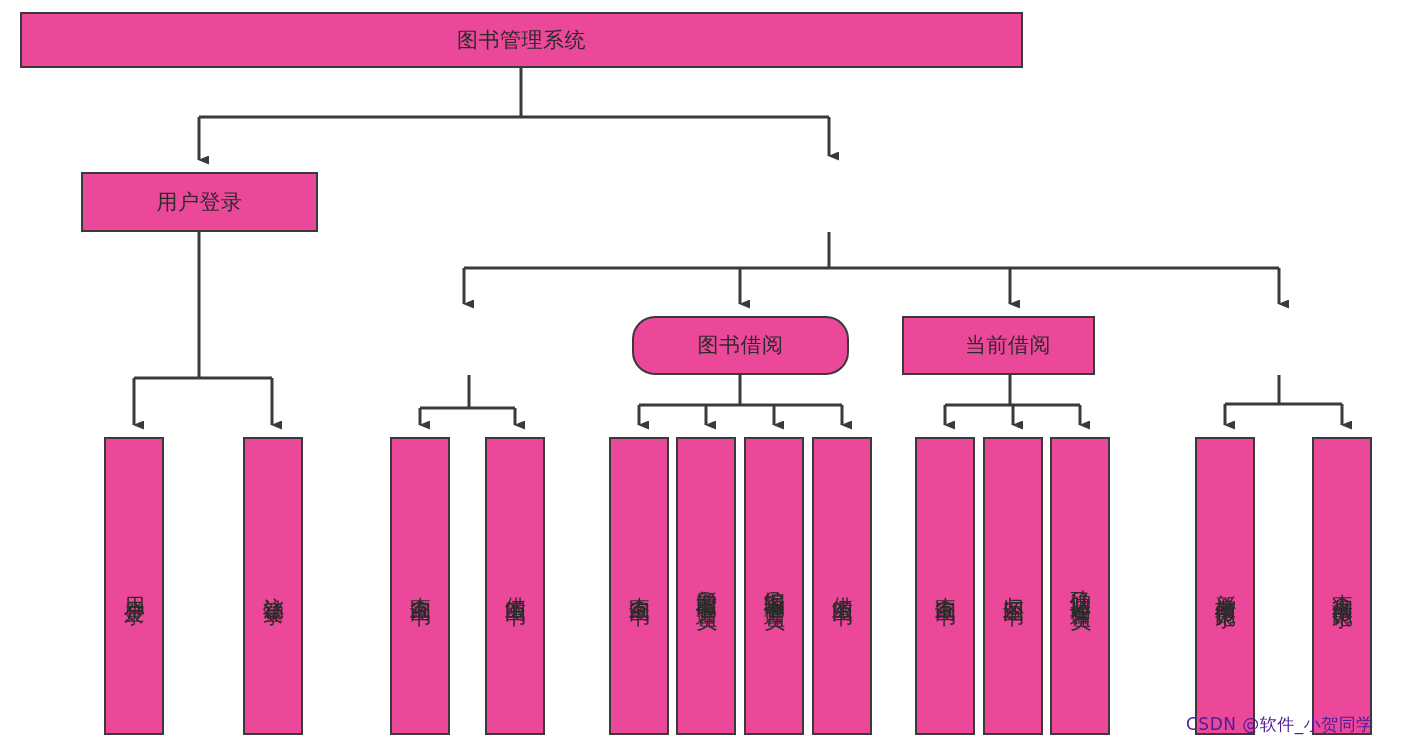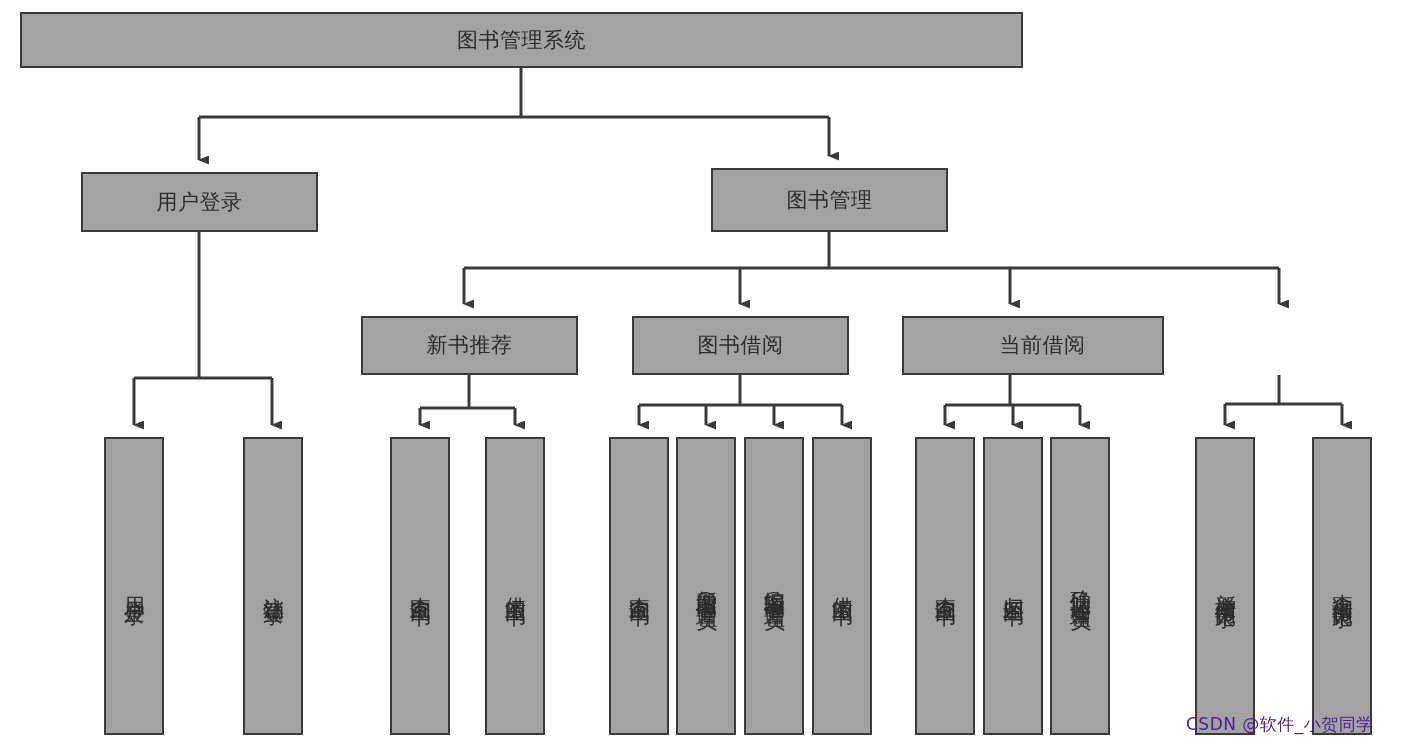--- a/index.html
+++ b/index.html
@@ -21,21 +21,21 @@
   #edges-layer {
     position: absolute;
     left: 0;
     top: 0;
     width: 1405px;
     height: 747px;
   }
   .node {
     position: absolute;
     box-sizing: border-box;
-    background: #a3a3a3;
+    background: #ec4899;
     border: 2px solid #3a3a3a;
     display: flex;
     align-items: center;
     justify-content: center;
     z-index: 3;
   }
   .node .node-label {
     display: block;
     color: #2b2b2b;
     line-height: 1.18;
@@ -123,31 +123,25 @@
     </g>
   </svg>
 
   <div class="node horizontal" style="left:20px; top:12px; width:1003px; height:56px;">
     <span class="node-label">图书管理系统</span>
   </div>
 
   <div class="node horizontal" style="left:81px; top:172px; width:237px; height:60px;">
     <span class="node-label">用户登录</span>
   </div>
-  <div class="node horizontal" style="left:711px; top:168px; width:237px; height:64px;">
-    <span class="node-label">图书管理</span>
-  </div>
 
-  <div class="node horizontal" style="left:361px; top:316px; width:217px; height:59px;">
-    <span class="node-label">新书推荐</span>
-  </div>
-  <div class="node horizontal" style="left:632px; top:316px; width:217px; height:59px;">
+  <div class="node horizontal" style="left:632px; top:316px; width:217px; height:59px;border-radius:23px;">
     <span class="node-label">图书借阅</span>
   </div>
-  <div class="node horizontal" style="left:902px; top:316px; width:262px; height:59px;padding-left:19px;">
+  <div class="node horizontal" style="left:902px; top:316px; width:193px; height:59px;padding-left:19px;">
     <span class="node-label">当前借阅</span>
   </div>
 
   <div class="node vertical" style="left:104px; top:437px; width:60px; height:298px;">
     <span class="node-label">用户登录</span>
   </div>
   <div class="node vertical" style="left:243px; top:437px; width:60px; height:298px;">
     <span class="node-label">注销登录</span>
   </div>
 

